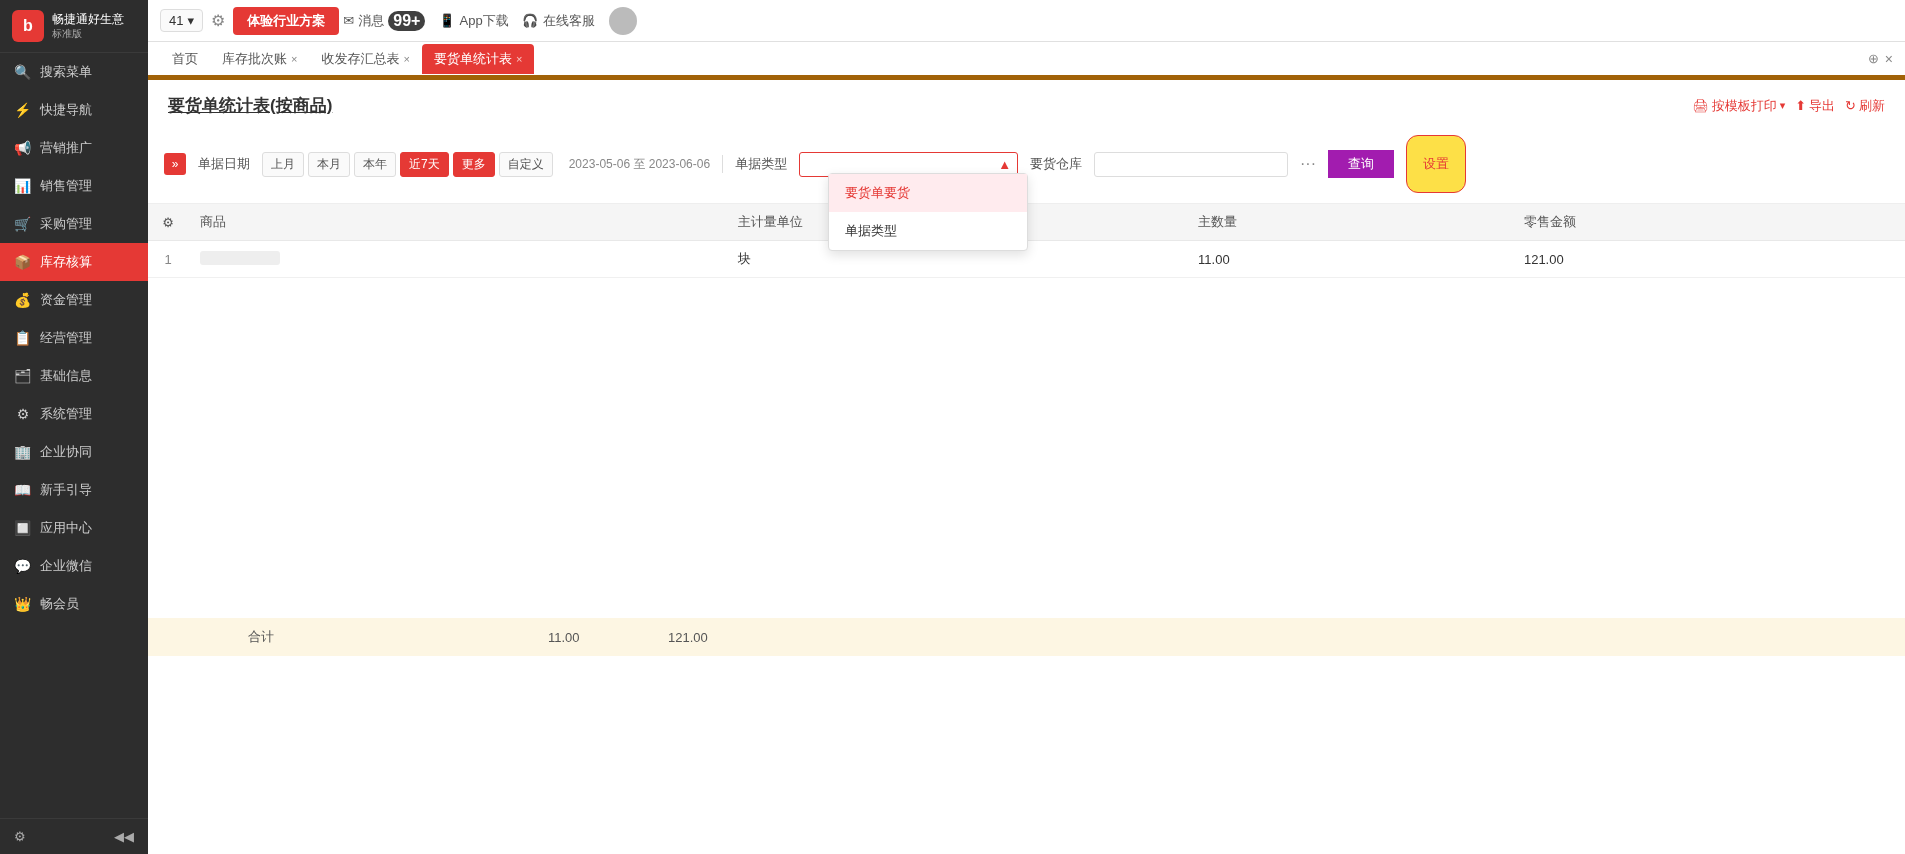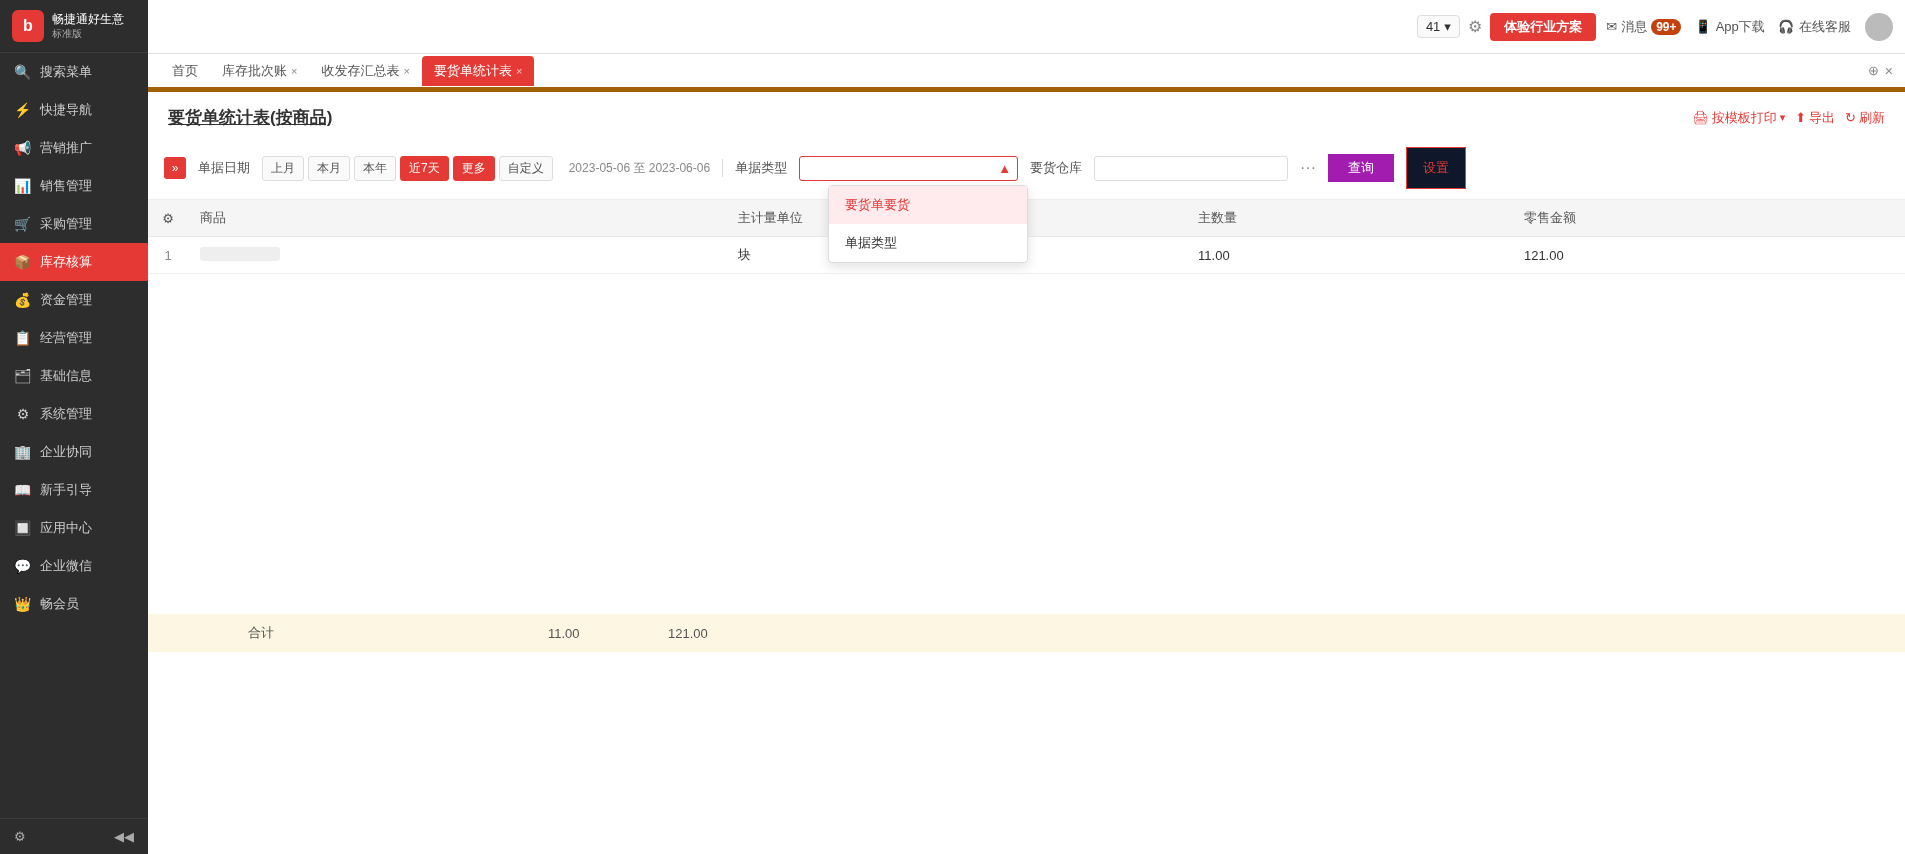--- a/index.html
+++ b/index.html
@@ -46,40 +46,40 @@
       border-top: 1px solid #3a3a3a;
       display: flex; align-items: center; gap: 12px;
       color: #aaa;
     }
 
     
     .main { flex: 1; display: flex; flex-direction: column; height: 100%; background: #f0f0f0; }
 
     
     .topbar {
-      height: 54px; background: #fff; display: flex; align-items: center;
-      padding: 0 12px; gap: 10px; border-bottom: 1px solid #e0e0e0;
-      justify-content: flex-end;
+      height: 42px; background: #fff; display: flex; align-items: center;
+      padding: 0 12px; gap: 4px; border-bottom: 1px solid #e0e0e0;
+      justify-content: flex-start;
     }
     .topbar-left { display: flex; align-items: center; gap: 8px; }
     .company-selector {
       display: flex; align-items: center; gap: 4px;
       border: 1px solid #ddd; border-radius: 4px; padding: 3px 8px;
       cursor: pointer; font-size: 13px; color: #333; background: #fafafa;
     }
     .settings-icon { cursor: pointer; color: #888; font-size: 16px; }
     .trial-btn {
       background: #e53935; color: #fff; border: none; border-radius: 4px;
       padding: 5px 14px; cursor: pointer; font-size: 13px; font-weight: bold;
     }
     .topbar-right { display: flex; align-items: center; gap: 14px; color: #555; font-size: 13px; }
     .topbar-right-item { display: flex; align-items: center; gap: 4px; cursor: pointer; }
     .badge {
-      background: #c2410c; color: #fff; border-radius: 10px;
-      padding: 1px 5px; font-size: 12px; font-weight: bold;
+      background: #404040; color: #fff; border-radius: 10px;
+      padding: 1px 5px; font-size: 16px; font-weight: bold;
     }
     .avatar { width: 28px; height: 28px; border-radius: 50%; background: #bbb; }
 
     
     .tabs-bar {
       background: #fff; display: flex; align-items: center;
       border-bottom: 5px solid #a16207; padding: 0 12px; height: 38px;
       gap: 0;
     }
     .tab {
@@ -141,22 +141,22 @@
       border: 1px solid #ddd; border-radius: 3px; padding: 4px 8px;
       font-size: 13px; color: #333; min-width: 160px;
     }
     .more-btn { color: #888; cursor: pointer; font-size: 16px; }
 
     .query-btn {
       background: #a21caf; color: #fff; border: none; border-radius: 0;
       padding: 5px 20px; cursor: pointer; font-size: 13px;
     }
     .settings-btn {
-      border: 1px solid #e53935; color: #e53935; background: #0f172a; border-radius: 0;
-      padding: 11px 16px; cursor: pointer; font-size: 13px;
+      border: 1px solid #e53935; color: #e53935; background: #fde047; border-radius: 12px;
+      padding: 19px 16px; cursor: pointer; font-size: 13px;
     }
 
     
     .dropdown-menu {
       position: absolute;
       top: 48px; left: 680px;
       background: #fff; border: 1px solid #ddd; border-radius: 4px;
       box-shadow: 0 4px 12px rgba(0,0,0,0.12);
       min-width: 200px; z-index: 100;
     }

